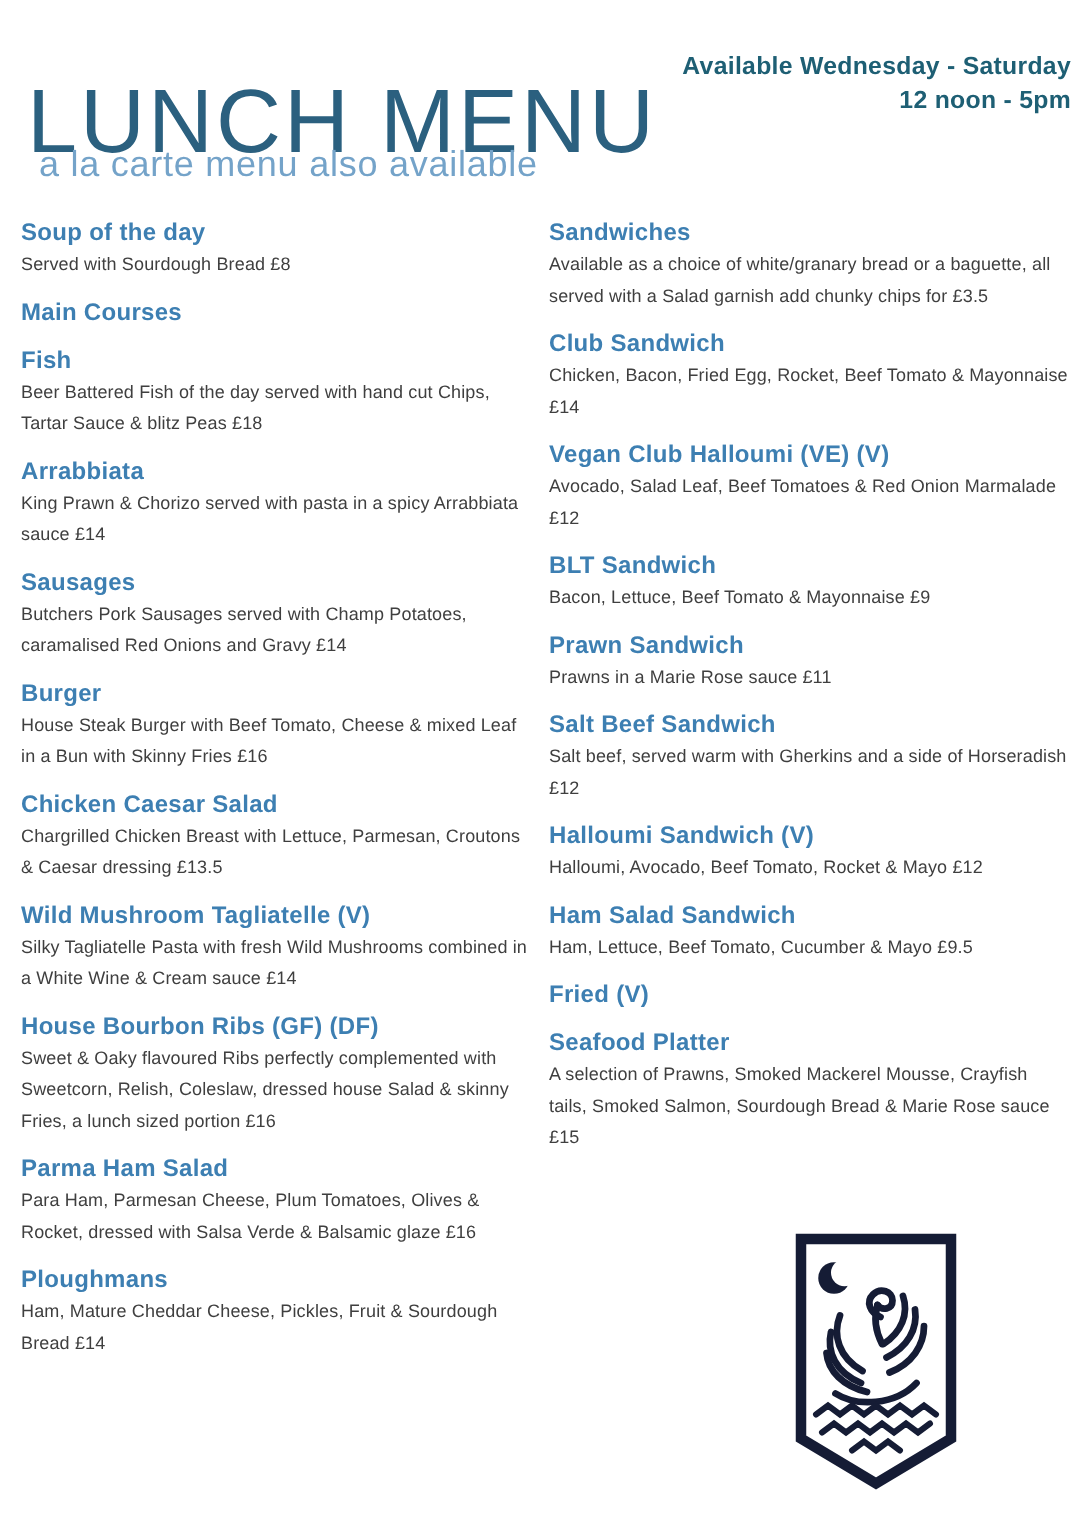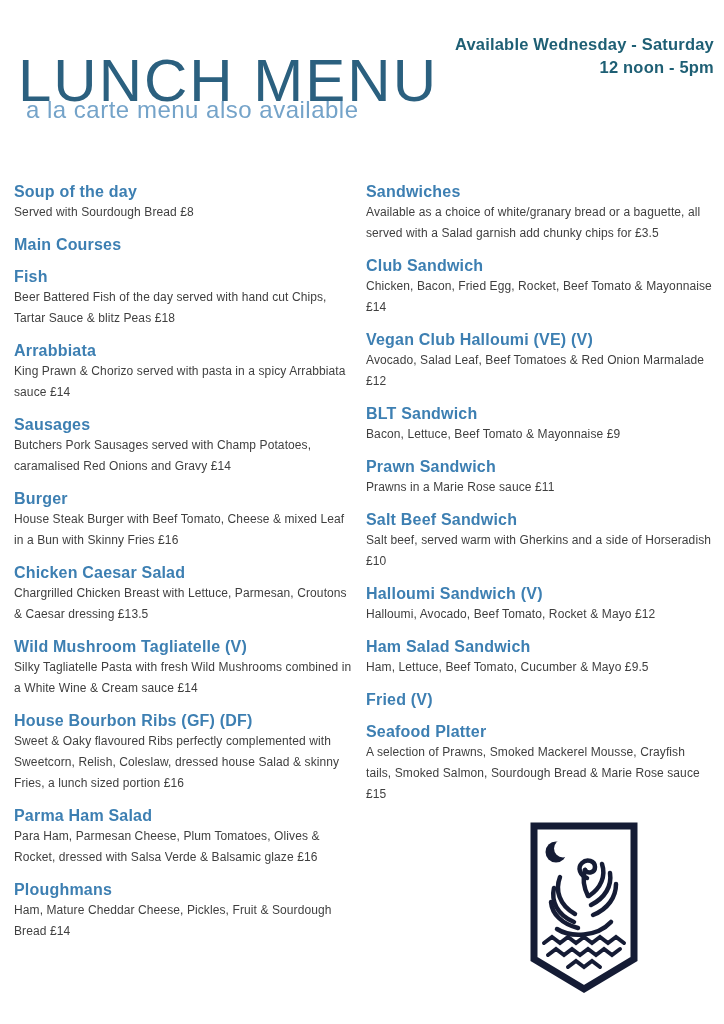--- a/index.html
+++ b/index.html
@@ -22,21 +22,21 @@
     text-align:right;color:#1e5f74;font-weight:700;
     font-size:16.5px;line-height:23px;letter-spacing:0.2px;
   }
   .subtitle{
     position:absolute;left:26px;top:96px;
     font-size:24px;color:#74a3c9;letter-spacing:0.5px;font-weight:400;
   }
 
   .cols{
     position:absolute;left:14px;top:145px;width:698px;
-    display:flex;gap:12px;align-items:flex-start;margin-top:36px;
+    display:flex;gap:12px;align-items:flex-start;
   }
   .col{display:block;}
   .col-left{width:340px;}
   .col-right{width:346px;}
 
   .mi{margin:0 0 11px 0;}
   .mi-name{
     margin:0;font-size:16px;font-weight:700;color:#3d7fb2;
     line-height:21px;letter-spacing:0.2px;
   }
@@ -130,21 +130,21 @@
       <article class="mi">
         <h3 class="mi-name">BLT Sandwich</h3>
         <p class="mi-desc">Bacon, Lettuce, Beef Tomato &amp; Mayonnaise £9</p>
       </article>
       <article class="mi">
         <h3 class="mi-name">Prawn Sandwich</h3>
         <p class="mi-desc">Prawns in a Marie Rose sauce £11</p>
       </article>
       <article class="mi">
         <h3 class="mi-name">Salt Beef Sandwich</h3>
-        <p class="mi-desc">Salt beef, served warm with Gherkins and a side of Horseradish  £10</p>
+        <p class="mi-desc">Salt beef, served warm with Gherkins and a side of Horseradish  £12</p>
       </article>
       <article class="mi">
         <h3 class="mi-name">Halloumi Sandwich (V)</h3>
         <p class="mi-desc">Halloumi, Avocado, Beef Tomato, Rocket &amp; Mayo £12</p>
       </article>
       <article class="mi">
         <h3 class="mi-name">Ham Salad Sandwich</h3>
         <p class="mi-desc">Ham, Lettuce, Beef Tomato, Cucumber &amp; Mayo £9.5</p>
       </article>
       <article class="mi">

